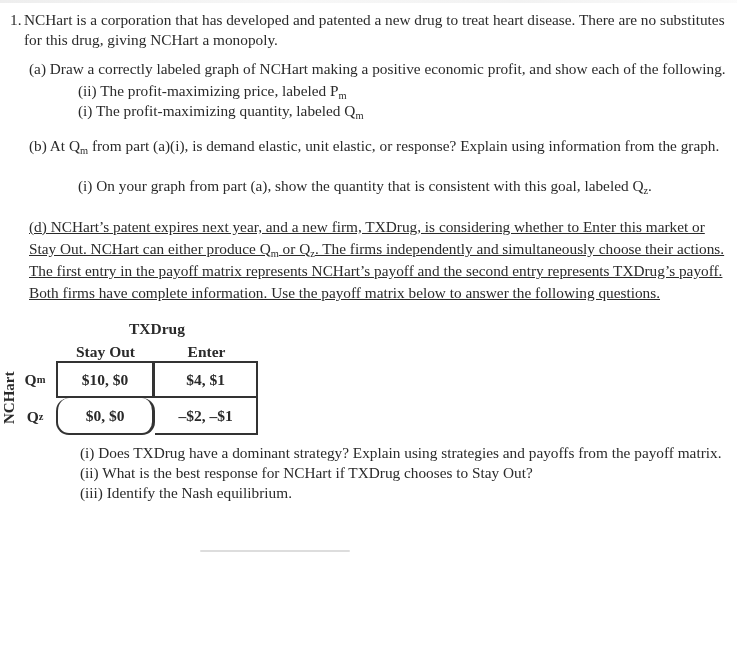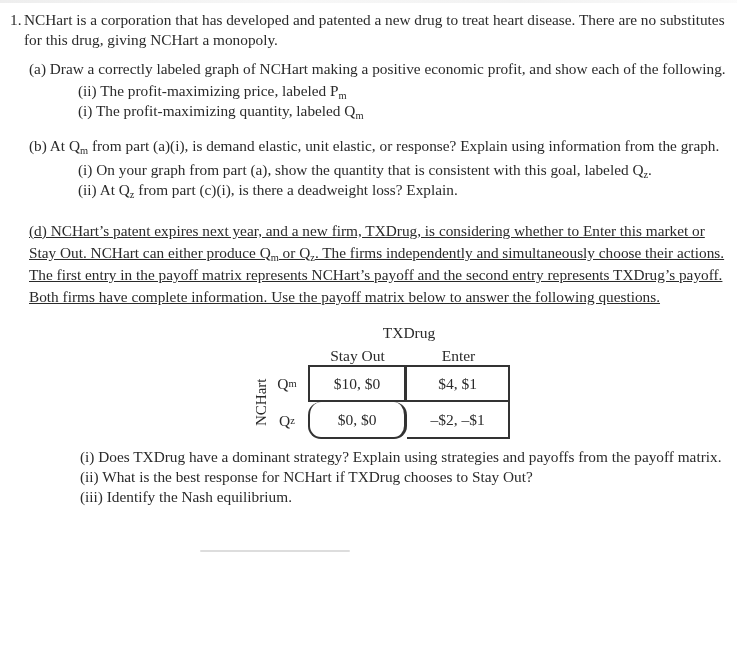--- a/index.html
+++ b/index.html
@@ -21,27 +21,27 @@
   .txt { font-size: 15.3px; line-height: 20px; }
 
   .intro-wrap { position: relative; margin: 0 8px 0 24px; }
   .qnum { position: absolute; left: -14px; top: 0; }
 
   .part { margin: 0 8px 0 29px; }
   .part-a { margin-top: 9px; }
   .sub-list { margin: 2px 8px 0 78px; }
   .part-b { margin-top: 15px; }
   .part-c { margin-top: 11px; }
-  .sub-list-c { margin-top: 4px; }
+  .sub-list-c { margin-top: 20px; }
   .part-d { margin-top: 20px; line-height: 22px; text-decoration: underline; }
 
   .sb { font-size: 0.68em; vertical-align: -0.27em; line-height: 0; }
 
   
-  .matrix-wrap { margin-top: 15px; margin-left: 252px; width: 258px; }
+  .matrix-wrap { margin-top: 15px; width: 258px; font-weight: bold; }
   .m-top-label {
     margin-left: 56px; width: 202px;
     text-align: center; font-size: 15.5px; line-height: 20px;
   }
   .m-grid {
     display: grid;
     grid-template-columns: 18px 38px 99px 103px;
     grid-template-rows: 22px 37px 37px;
     font-size: 15.5px;
   }
@@ -96,21 +96,20 @@
   <p class="txt part part-a">(a) Draw a correctly labeled graph of NCHart making a positive economic profit, and show each of the following.</p>
   <div class="txt sub-list">
     <p><span>(ii) The profit-maximizing price, labeled P</span><span class="sb">m</span><span></span></p>
     <p><span>(i) The profit-maximizing quantity, labeled Q</span><span class="sb">m</span><span></span></p>
   </div>
 
   <p class="txt part part-b"><span>(b) At Q</span><span class="sb">m</span><span> from part (a)(i), is demand elastic, unit elastic, or response? Explain using information from the graph.</span></p>
 
   <div class="txt sub-list sub-list-c">
     <p><span>(i) On your graph from part (a), show the quantity that is consistent with this goal, labeled Q</span><span class="sb">z</span><span>.</span></p>
-    <p><span>(ii) At Q</span><span class="sb">z</span><span> from part (c)(i), is there a deadweight loss? Explain.</span></p>
   </div>
 
   <p class="txt part part-d"><span>(d) NCHart’s patent expires next year, and a new firm, TXDrug, is considering whether to Enter this market or Stay Out. NCHart can either produce Q</span><span class="sb">m</span><span> or Q</span><span class="sb">z</span><span>. The firms independently and simultaneously choose their actions. The first entry in the payoff matrix represents NCHart’s payoff and the second entry represents TXDrug’s payoff. Both firms have complete information. Use the payoff matrix below to answer the following questions.</span></p>
 
   <div class="matrix-wrap">
     <div class="m-top-label">TXDrug</div>
     <div class="m-grid">
       <div class="m-colhead" style="grid-column:3;grid-row:1;">Stay Out</div>
       <div class="m-colhead" style="grid-column:4;grid-row:1;">Enter</div>
 

